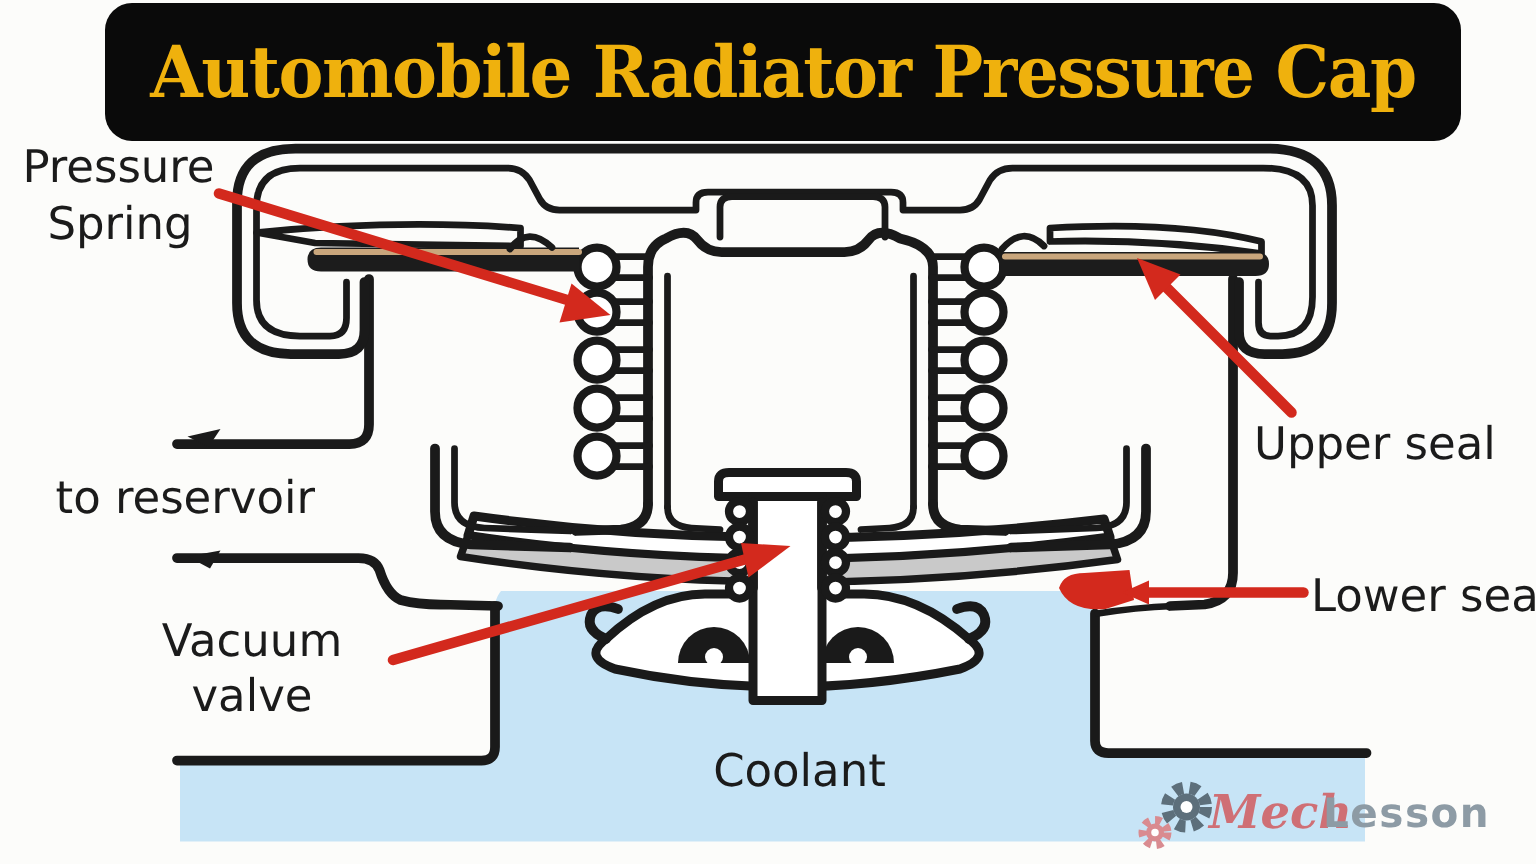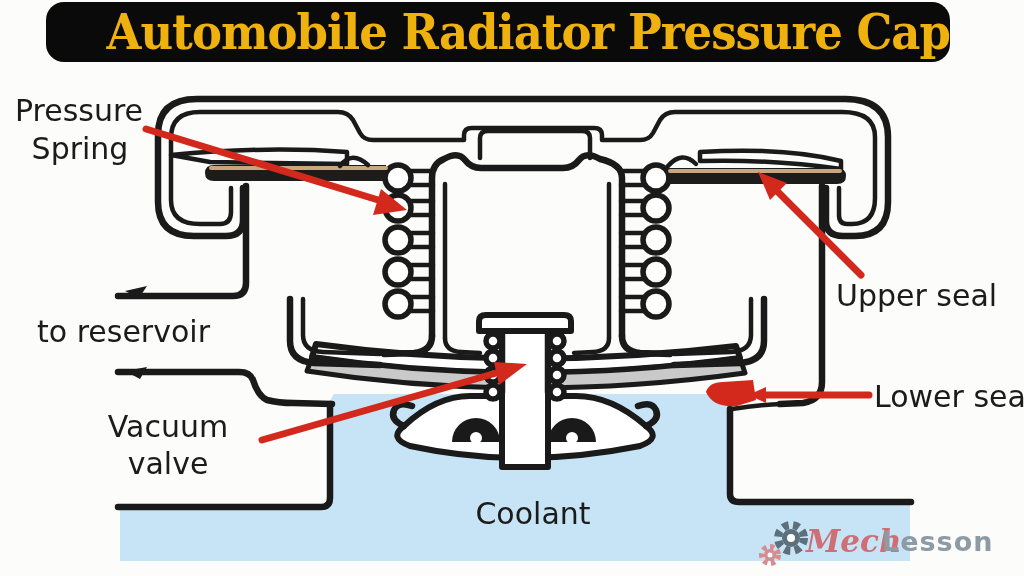--- a/index.html
+++ b/index.html
@@ -2,23 +2,23 @@
 <html style="--bg: #fcfcfa; --banner-bg: #0a0a0a; --title-gold: #efb10d; --line-ink: #1a1a1a; --coolant-blue: #c7e4f6; --arrow-red: #d3291d; --seal-dark: #1c1c1c; --seal-tan: #c9a67c; --plate-gray: #c9c9c9; --logo-gear-dark: #5d6f7b; --logo-gear-pink: #d98b90; --logo-mech: #cf6f75; --logo-lesson: #8d9ba5;"><head>
 <meta charset="utf-8">
 <style>
   html,body{margin:0;padding:0;}
   body{
     width:1024px;height:576px;position:relative;overflow:hidden;
     background:var(--bg,#fcfcfa);
     font-family:"DejaVu Sans", sans-serif;
   }
   .banner{
-    position:absolute;left:46px;top:2px;width:904px;height:60px;
+    position:absolute;left:70px;top:2px;width:904px;height:92px;
     background:var(--banner-bg,#0a0a0a);border-radius:18px;
-    display:flex;align-items:center;justify-content:flex-end;
+    display:flex;align-items:center;justify-content:center;
   }
   .banner-title{
     font-family:"DejaVu Serif", serif;font-weight:bold;font-size:45px;
     color:var(--title-gold,#efb10d);letter-spacing:-1px;white-space:nowrap;
     transform:scaleY(1.06);
   }
   svg.diagram{position:absolute;left:0;top:0;}
   .ink{stroke:var(--line-ink,#1a1a1a);fill:none;stroke-width:6.5;stroke-linecap:round;stroke-linejoin:round;}
   .ink-thin{stroke:var(--line-ink,#1a1a1a);fill:none;stroke-width:4.5;stroke-linecap:round;stroke-linejoin:round;}
   .ink-wfill{stroke:var(--line-ink,#1a1a1a);fill:#ffffff;stroke-width:6;stroke-linecap:round;stroke-linejoin:round;}

